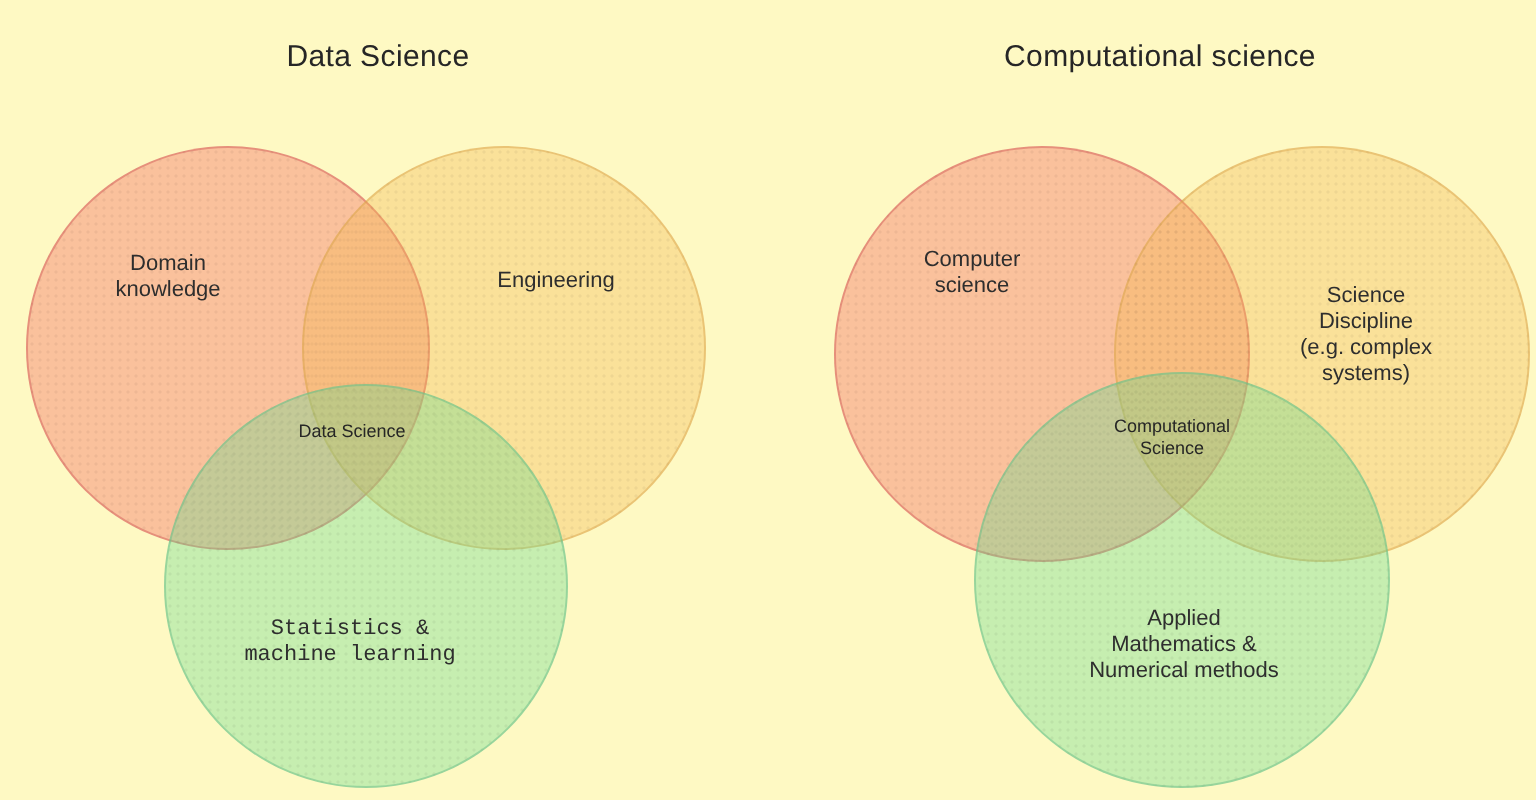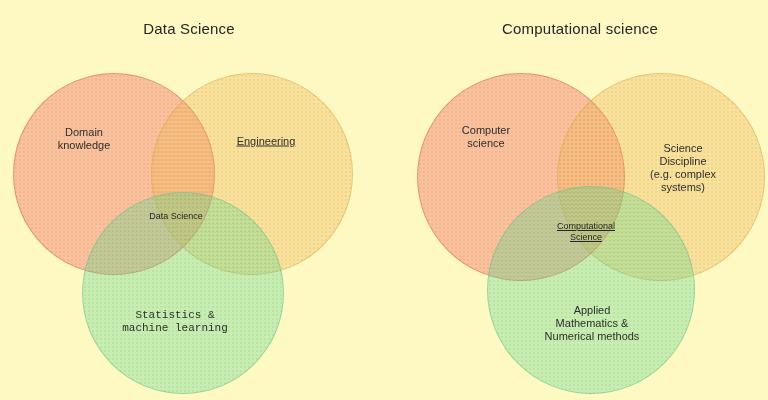--- a/index.html
+++ b/index.html
@@ -45,32 +45,32 @@
     font-size: 9px;
     line-height: 11px;
     color: #262626;
   }
   
   .d1 .c-pink   { left: 13px;  top: 73px;  }
   .d1 .c-orange { left: 151px; top: 73px;  }
   .d1 .c-green  { left: 82px;  top: 192px; }
   .d1 .l-title  { left: 189px; }
   .d1 .l-pink   { left: 84px;  top: 139px; }
-  .d1 .l-orange { left: 266px; top: 141px; text-decoration: underline; }
+  .d1 .l-orange { left: 278px; top: 141px; }
   .d1 .l-green  { left: 175px; top: 322px; font-family: Liberation Mono, monospace; }
   .d1 .l-center { left: 176px; top: 216px; }
   
   .d2 .c-pink   { left: 417px; top: 73px;  }
   .d2 .c-orange { left: 557px; top: 73px;  }
   .d2 .c-green  { left: 487px; top: 186px; }
   .d2 .l-title  { left: 580px; }
   .d2 .l-pink   { left: 486px; top: 137px; }
   .d2 .l-orange { left: 683px; top: 168px; }
   .d2 .l-green  { left: 592px; top: 323px; text-align: center; }
-  .d2 .l-center { left: 586px; top: 232px; text-decoration: underline; }
+  .d2 .l-center { left: 586px; top: 219px; }
 </style>
 </head>
 <body>
 
 <div class="stage">
 
   <section class="diagram d1">
     <h2 class="title l-title">Data Science</h2>
 
     <div class="circle c-pink" style="background-color: rgba(243, 94, 89, 0.36); border-color: rgba(205, 85, 82, 0.45);"></div>

